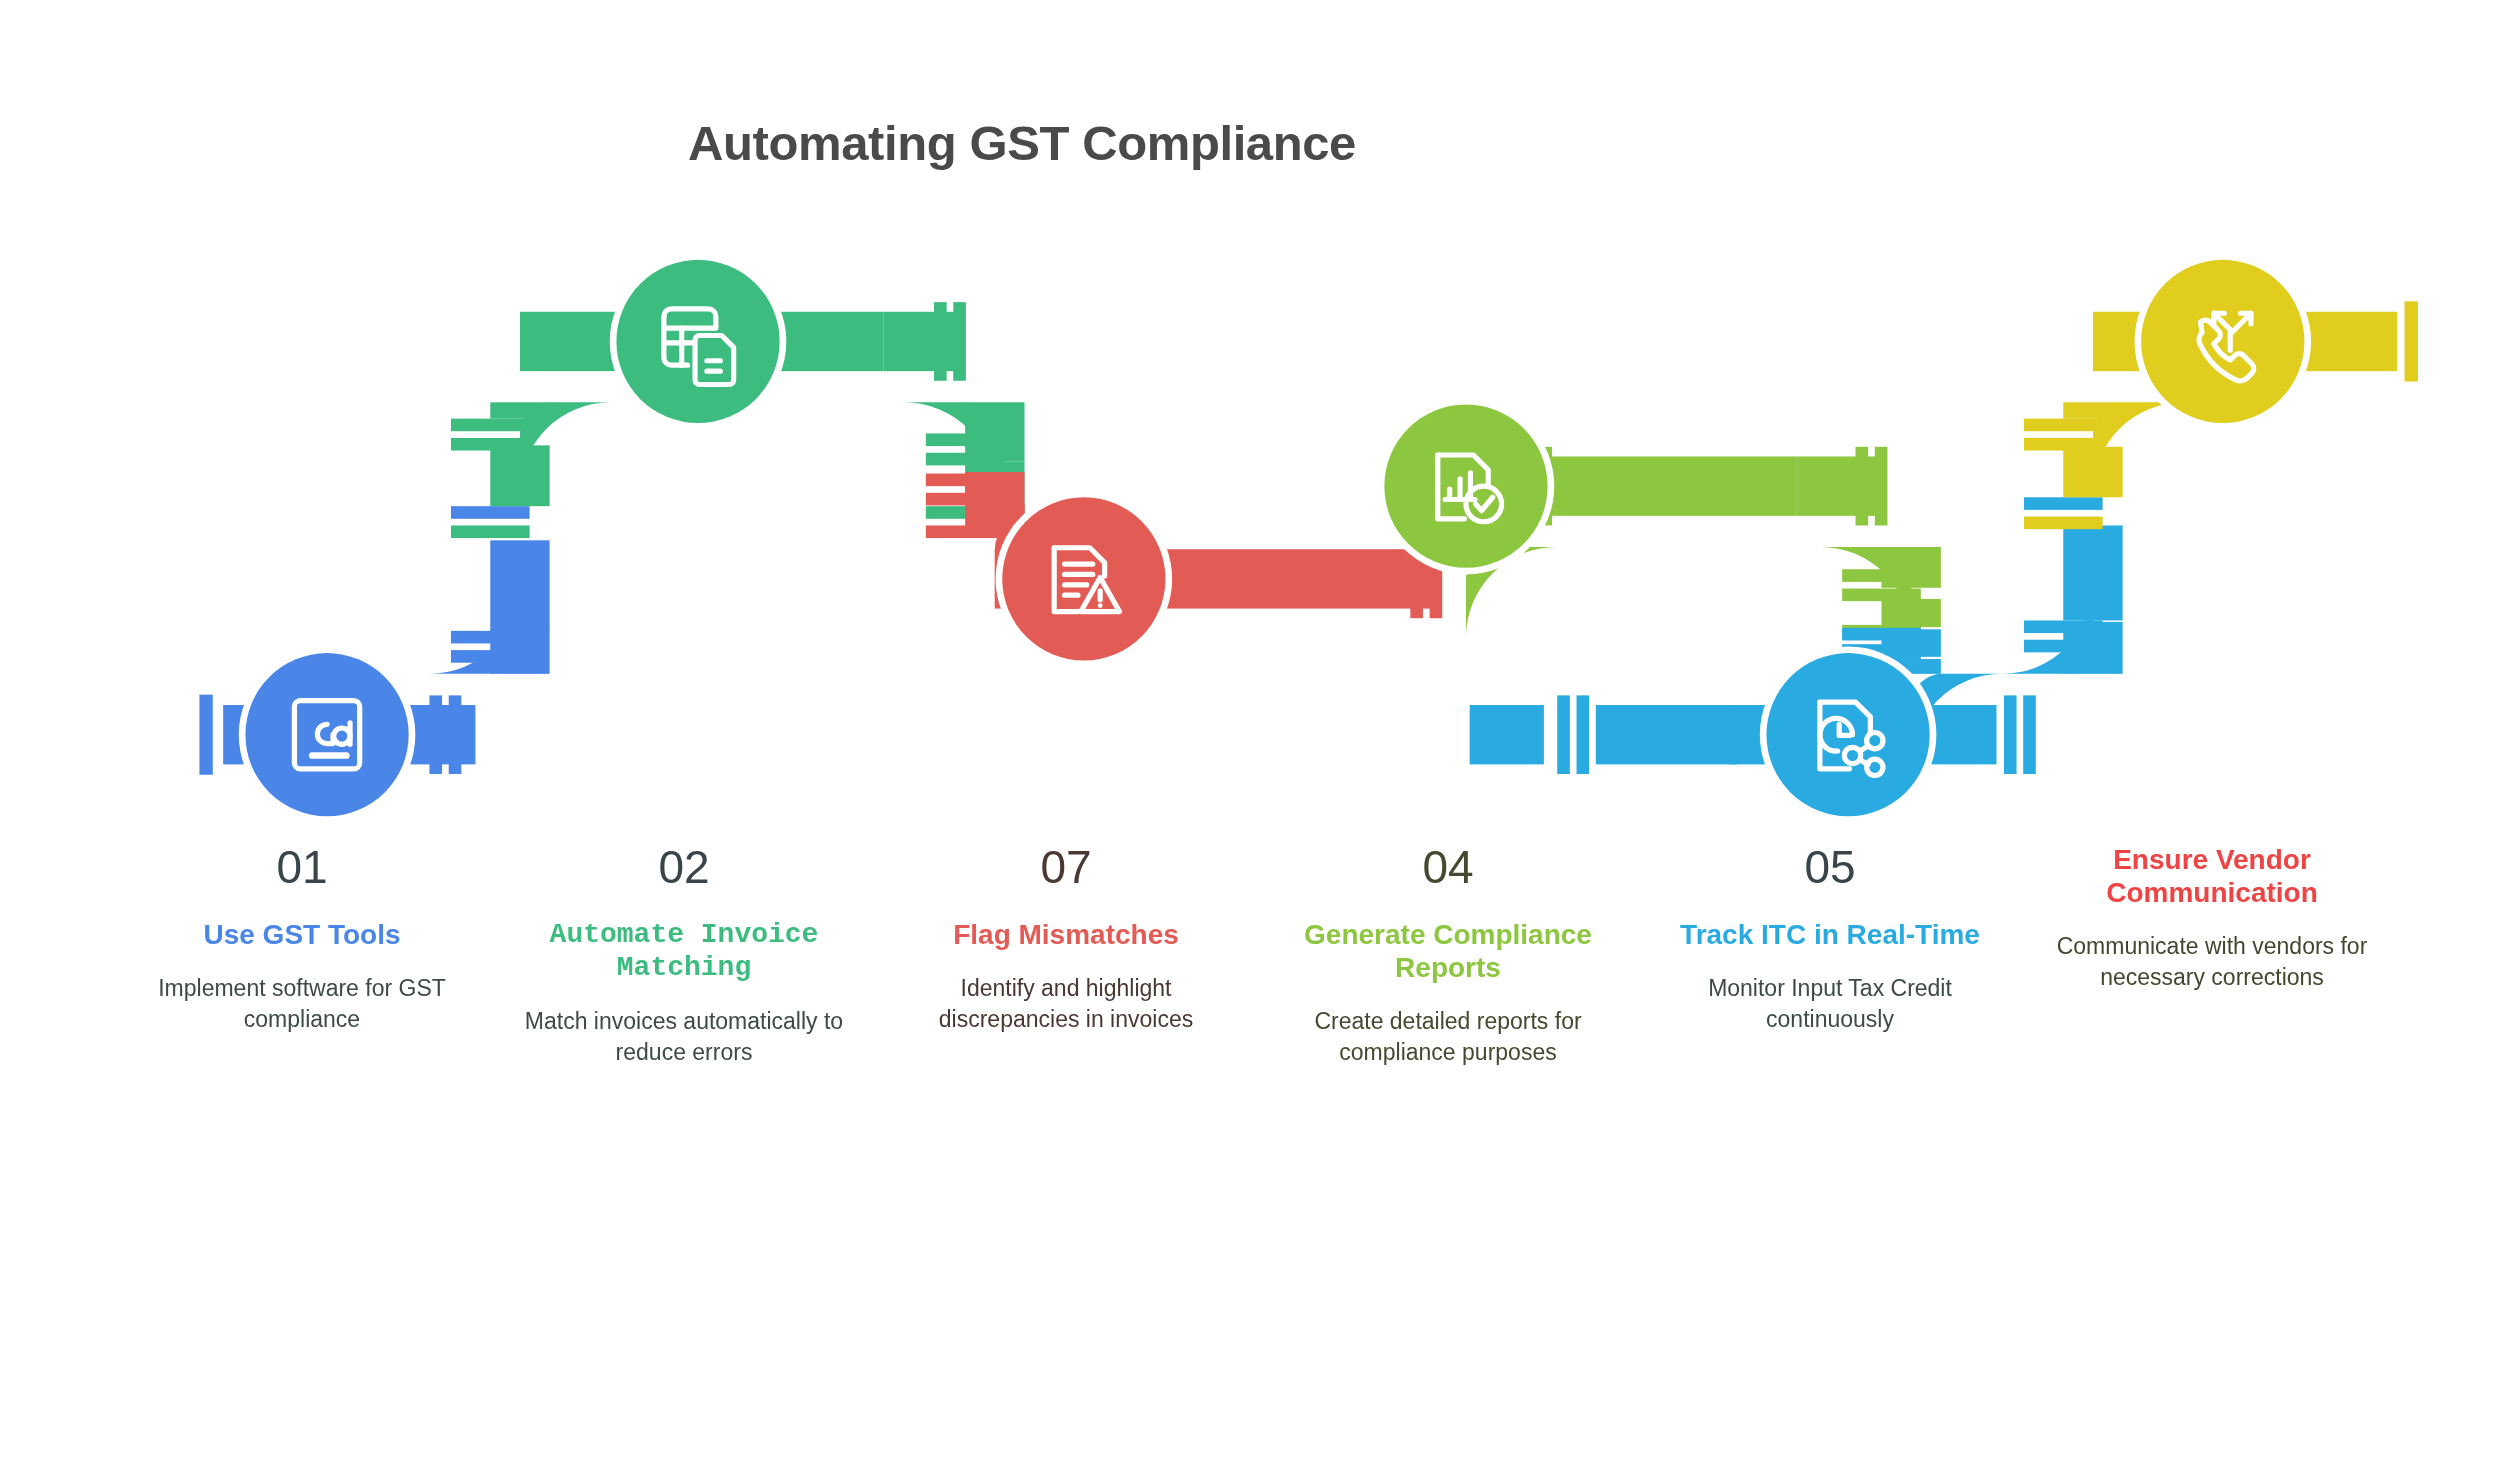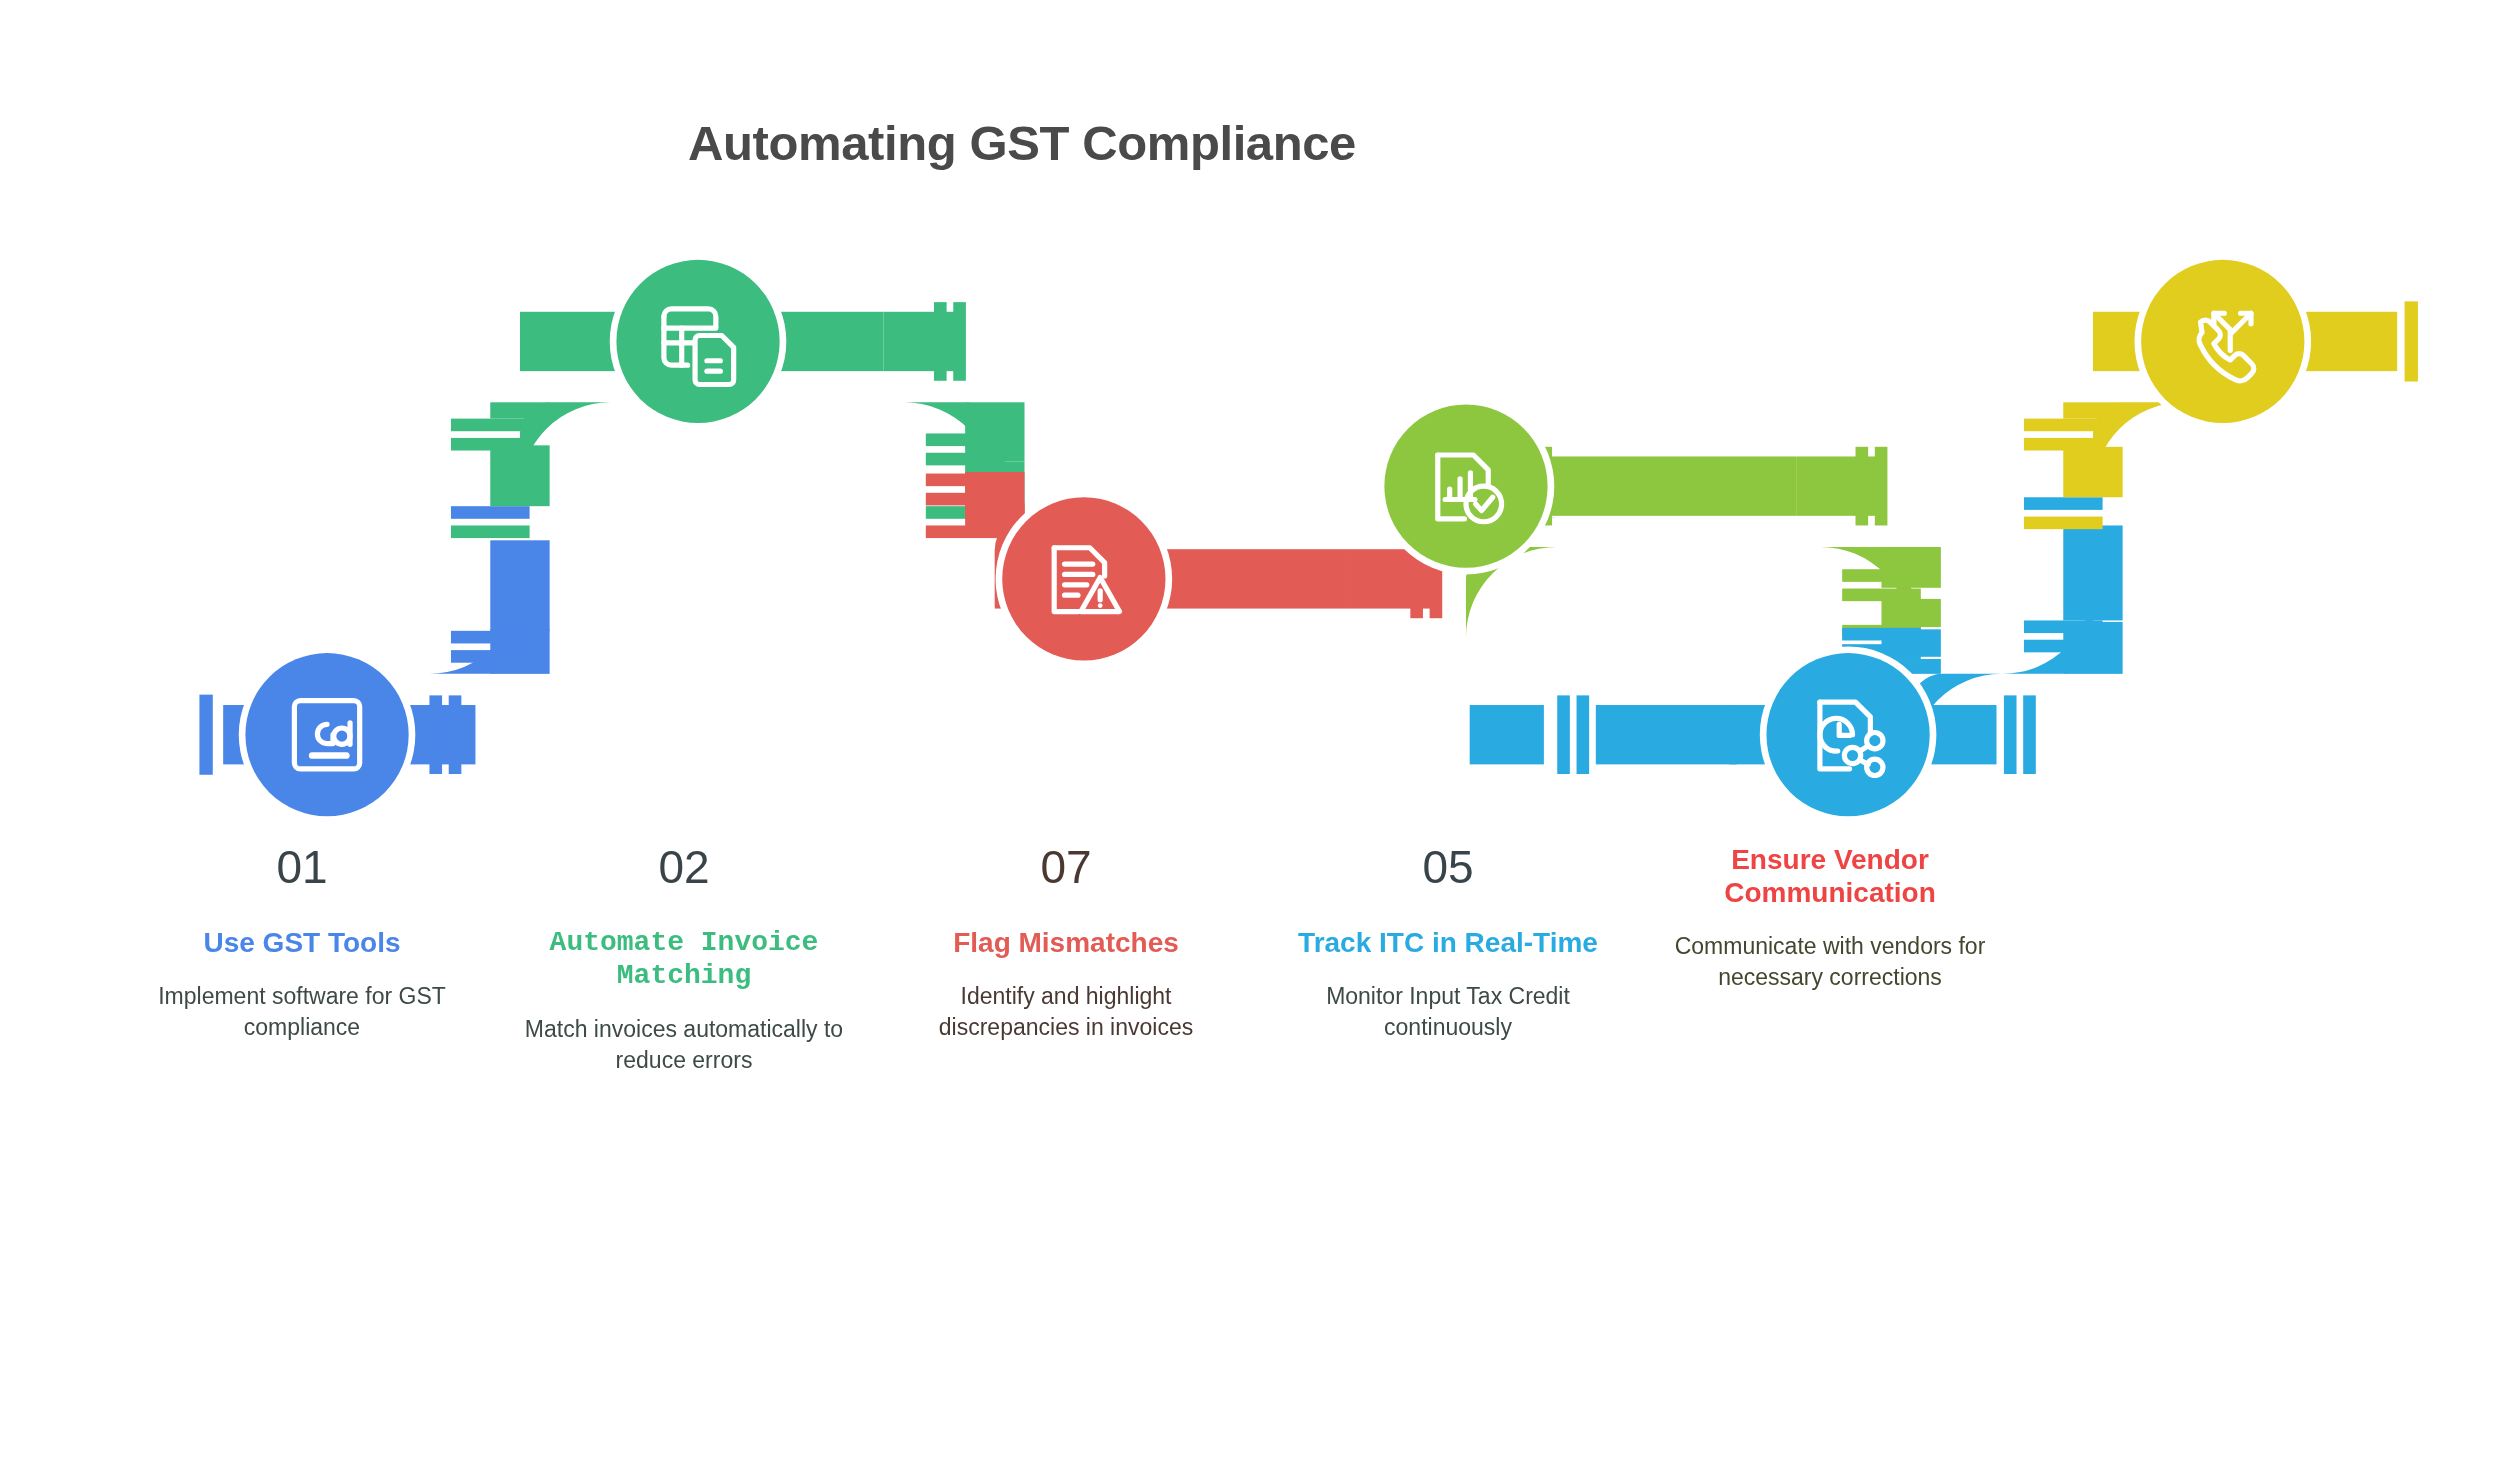--- a/index.html
+++ b/index.html
@@ -31,21 +31,21 @@
     display: flex;
     flex-direction: row;
     align-items: flex-start;
   }
   .step { width: 382px; text-align: center; padding: 0 21px; }
   .step-num {
     font-size: 46px;
     color: #38444a;
     font-weight: 400;
     line-height: 1.05;
-    margin-bottom: 35px;
+    margin-bottom: 27px;
     font-family: "Liberation Sans", sans-serif;
   }
   .step-title {
     font-size: 28px;
     font-weight: bold;
     line-height: 1.18;
     margin-bottom: 22px;
     font-family: "Liberation Sans", sans-serif;
     text-align: center;
   }
@@ -259,20 +259,25 @@
       <div class="step-title" style="color: rgb(60, 188, 127); font-family: Liberation Mono, monospace;">Automate Invoice Matching</div>
       <div class="step-desc">Match invoices automatically to reduce errors</div>
     </div>
 
     <div class="step s3">
       <div class="step-num">07</div>
       <div class="step-title" style="color: rgb(227, 91, 85);">Flag Mismatches</div>
       <div class="step-desc">Identify and highlight discrepancies in invoices</div>
     </div>
 
+    <div class="step s4">
+      <div class="step-num">04</div>
+      <div class="step-title" style="color: rgb(141, 198, 63);">Generate Compliance Reports</div>
+      <div class="step-desc">Create detailed reports for compliance purposes</div>
+    </div>
 
     <div class="step s5">
       <div class="step-num">05</div>
       <div class="step-title" style="color: rgb(41, 171, 226);">Track ITC in Real-Time</div>
       <div class="step-desc">Monitor Input Tax Credit continuously</div>
     </div>
 
     <div class="step s6">
       <div class="step-title" style="color: #ef4444;">Ensure Vendor Communication</div>
       <div class="step-desc">Communicate with vendors for necessary corrections</div>

